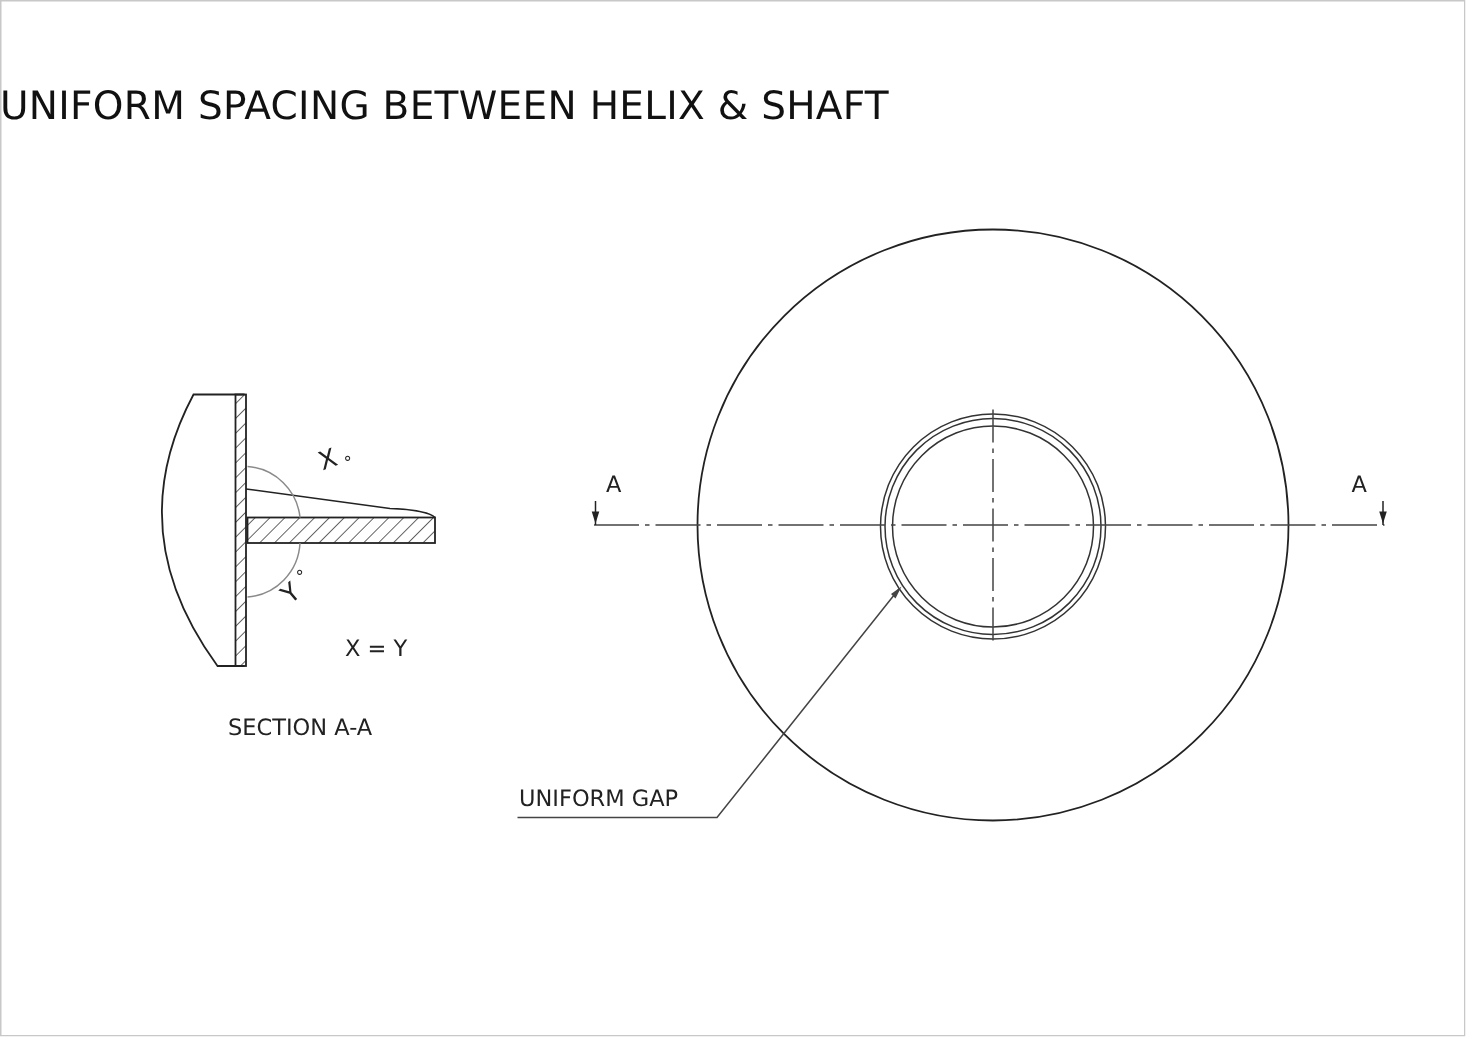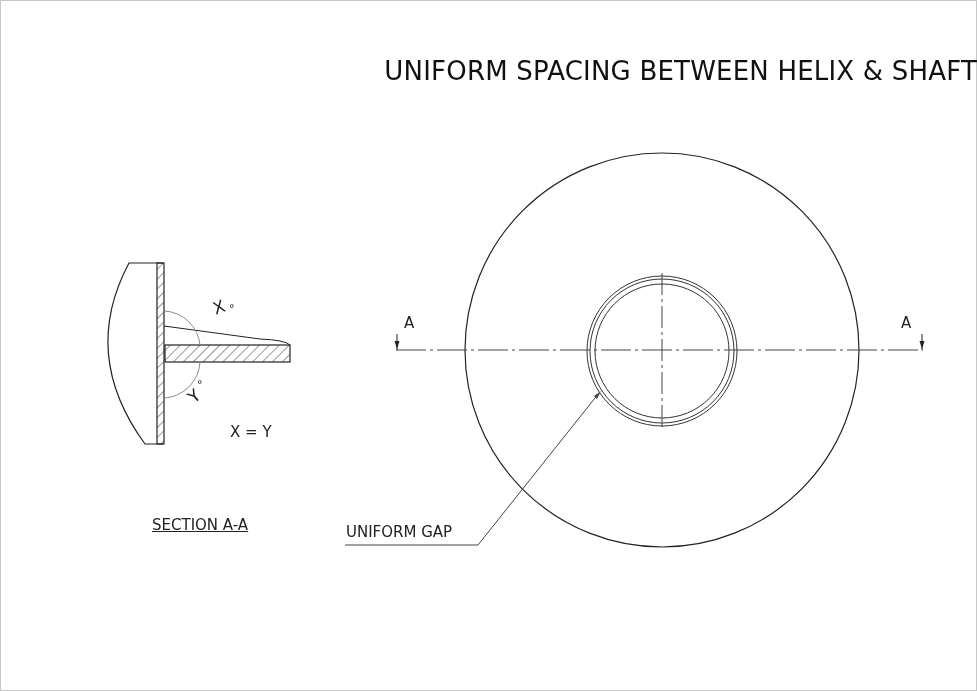--- a/index.html
+++ b/index.html
@@ -1,18 +1,18 @@
 <!DOCTYPE html>
 <html><head>
 <meta charset="utf-8">
 <style>
   html, body { margin:0; padding:0; background:#fff; }
   body { width:977px; height:691px; position:relative; overflow:hidden; font-family:"DejaVu Sans", sans-serif; }
   .frame { position:absolute; left:0; top:0; width:975px; height:689px; border:1px solid #c8c8c8; background:#fff; }
-  .title { position:absolute; left:0; width:977px; top:56px; text-align:right; font-size:26px; color:#111; letter-spacing:0.2px; font-family:"DejaVu Sans", sans-serif; }
+  .title { position:absolute; left:0; width:977px; top:56px; text-align:left; font-size:26px; color:#111; letter-spacing:0.2px; font-family:"DejaVu Sans", sans-serif; }
   svg { position:absolute; left:0; top:0; }
   .lbl { position:absolute; font-size:15px; color:#222; white-space:nowrap; }
 </style>
 </head>
 <body>
 
 <div class="frame"></div>
 
 <div class="title">UNIFORM SPACING BETWEEN HELIX &amp; SHAFT</div>
 
@@ -54,17 +54,17 @@
     <polyline points="345,545 478,545 599,393" fill="none" stroke="#444" stroke-width="1"></polyline>
     <polygon points="601,391 594,396 597,399" fill="#444"></polygon>
   </g>
 </svg>
 
 <div class="lbl" style="left:213px;top:297px;font-size:17px;transform:rotate(-20deg);"><span>X</span></div>
 <div class="lbl" style="left:229px;top:302px;font-size:11px;">°</div>
 <div class="lbl" style="left:189px;top:386px;font-size:17px;transform:rotate(-40deg);"><span>Y</span></div>
 <div class="lbl" style="left:197px;top:378px;font-size:11px;">°</div>
 <div class="lbl" style="left:230px;top:423px;">X = Y</div>
-<div class="lbl" style="left:152px;top:516px;text-decoration:underline;">SECTION A-A</div>
+<div class="lbl" style="left:152px;top:476px;">SECTION A-A</div>
 
 <div class="lbl" style="left:404px;top:314px;">A</div>
 <div class="lbl" style="left:901px;top:314px;">A</div>
 <div class="lbl" style="left:346px;top:523px;text-align:right;">UNIFORM GAP</div>
 
 </body></html>

